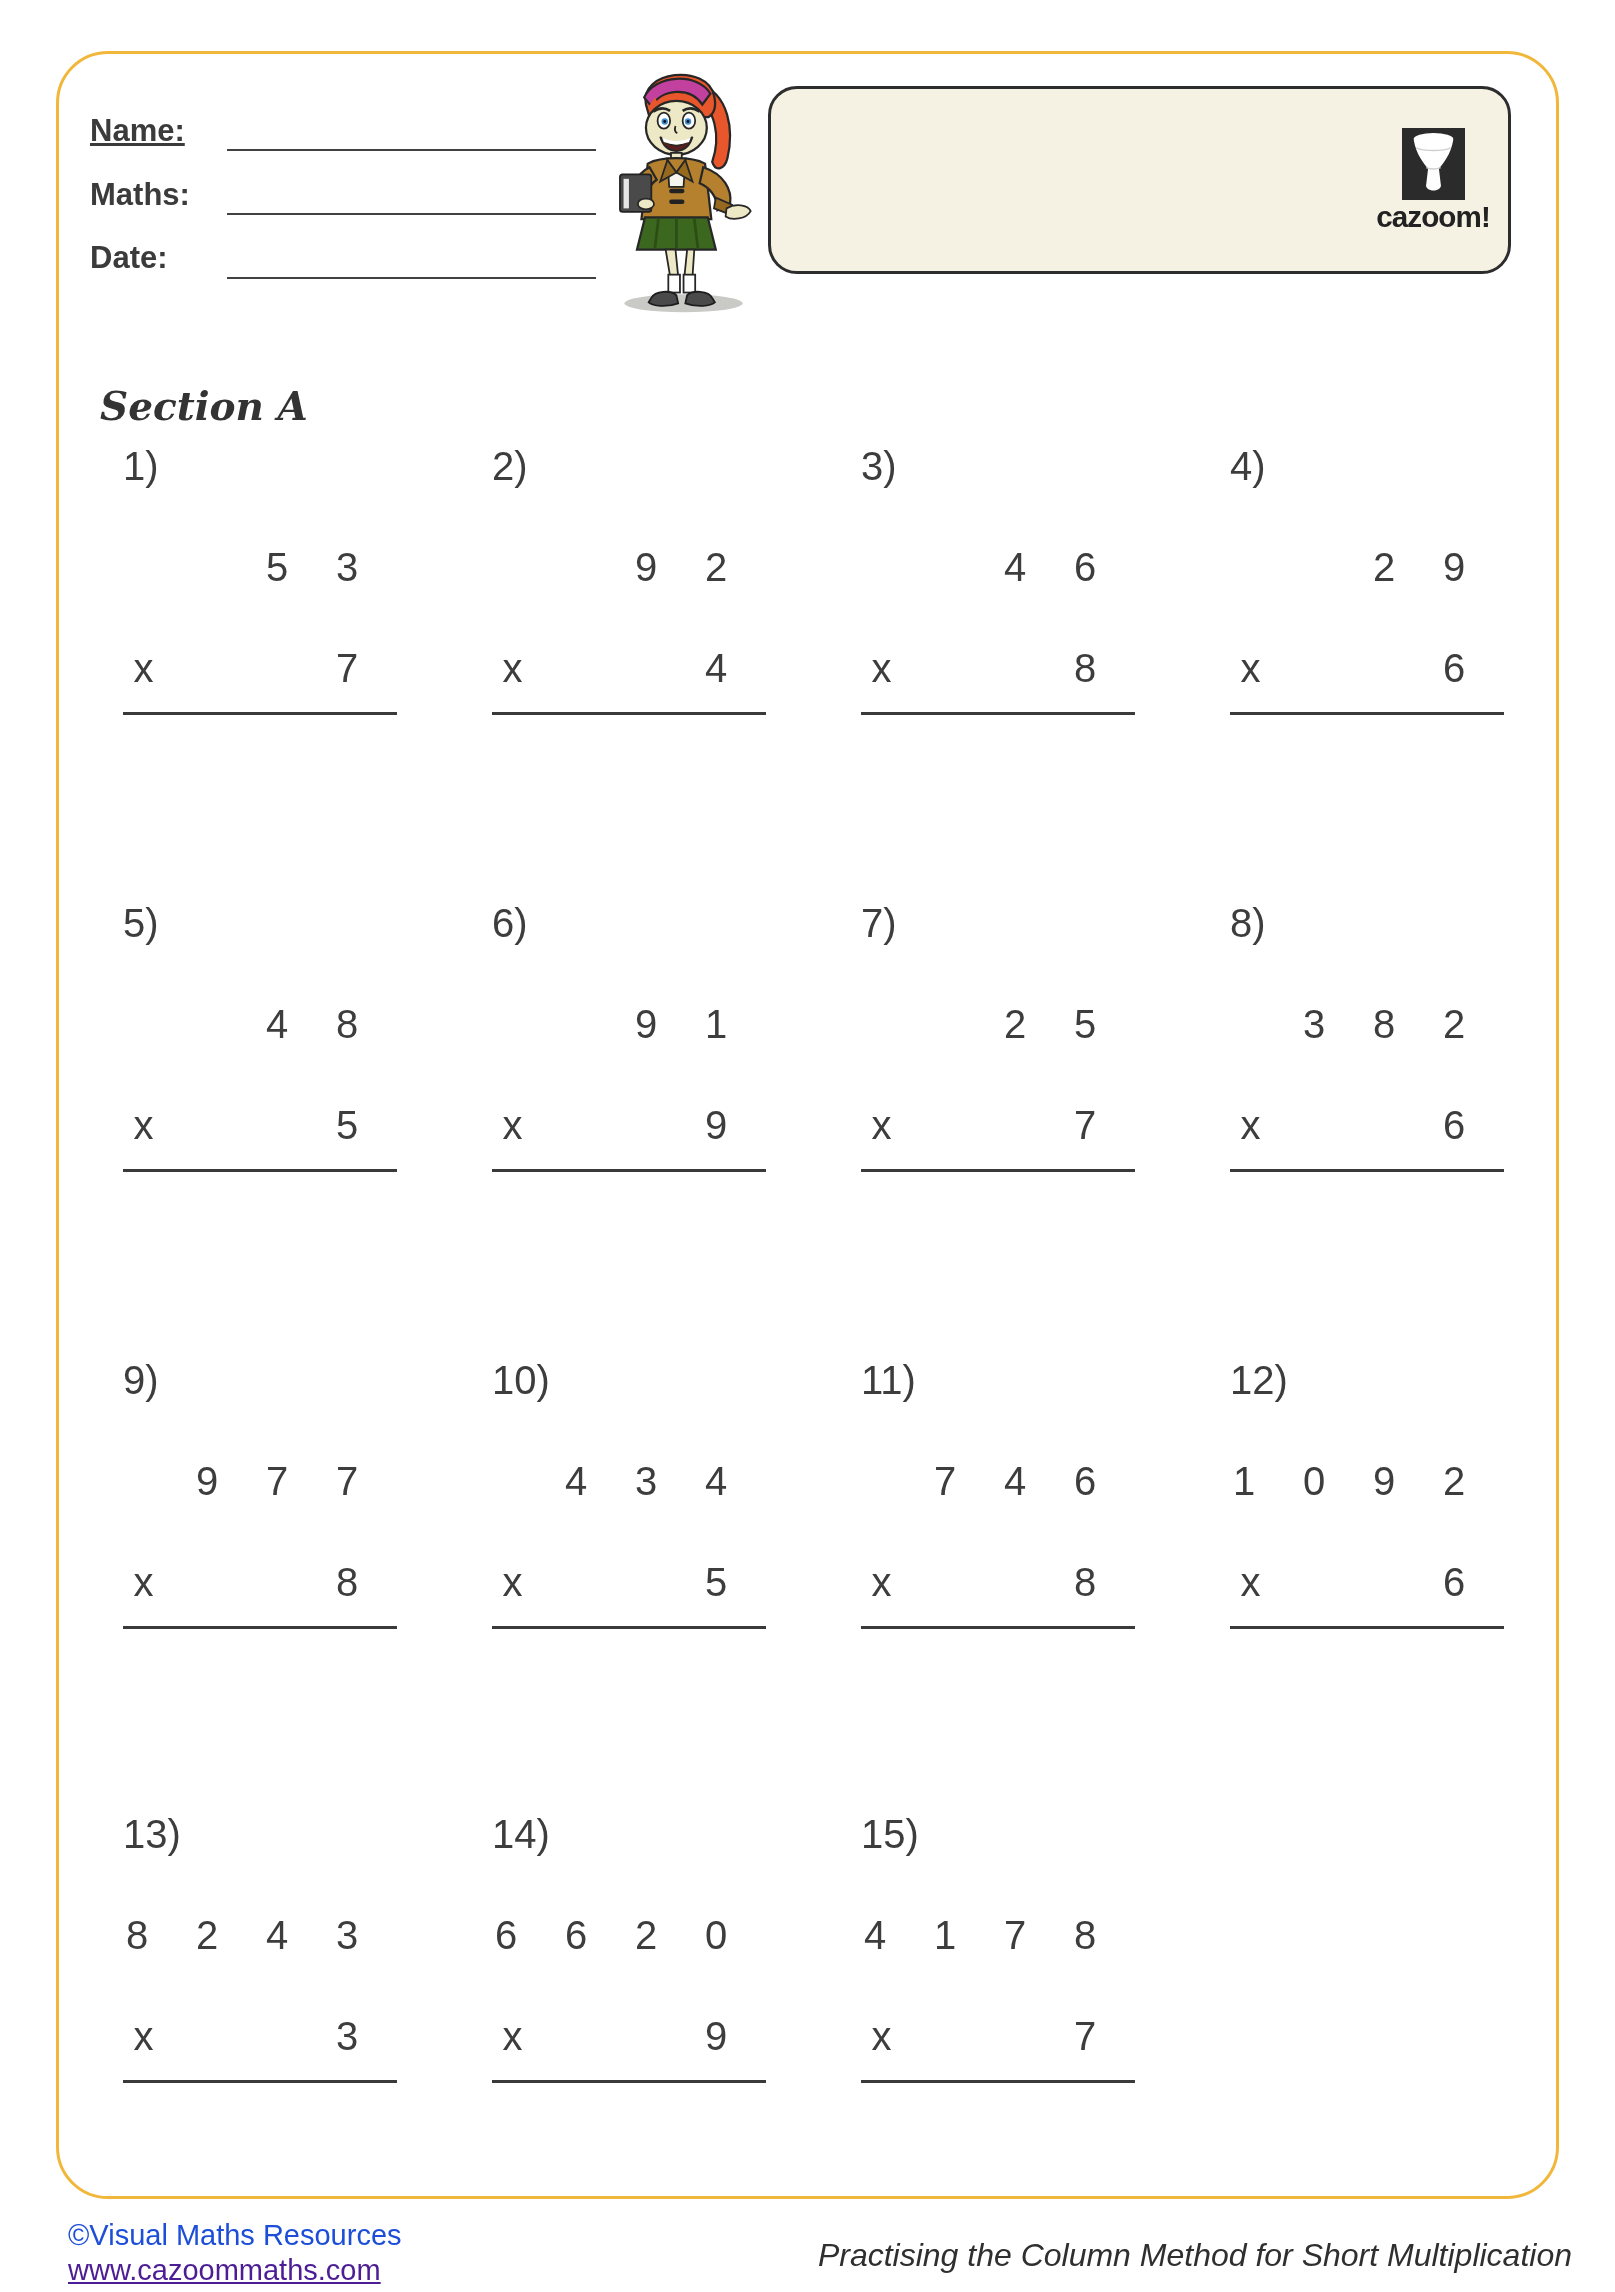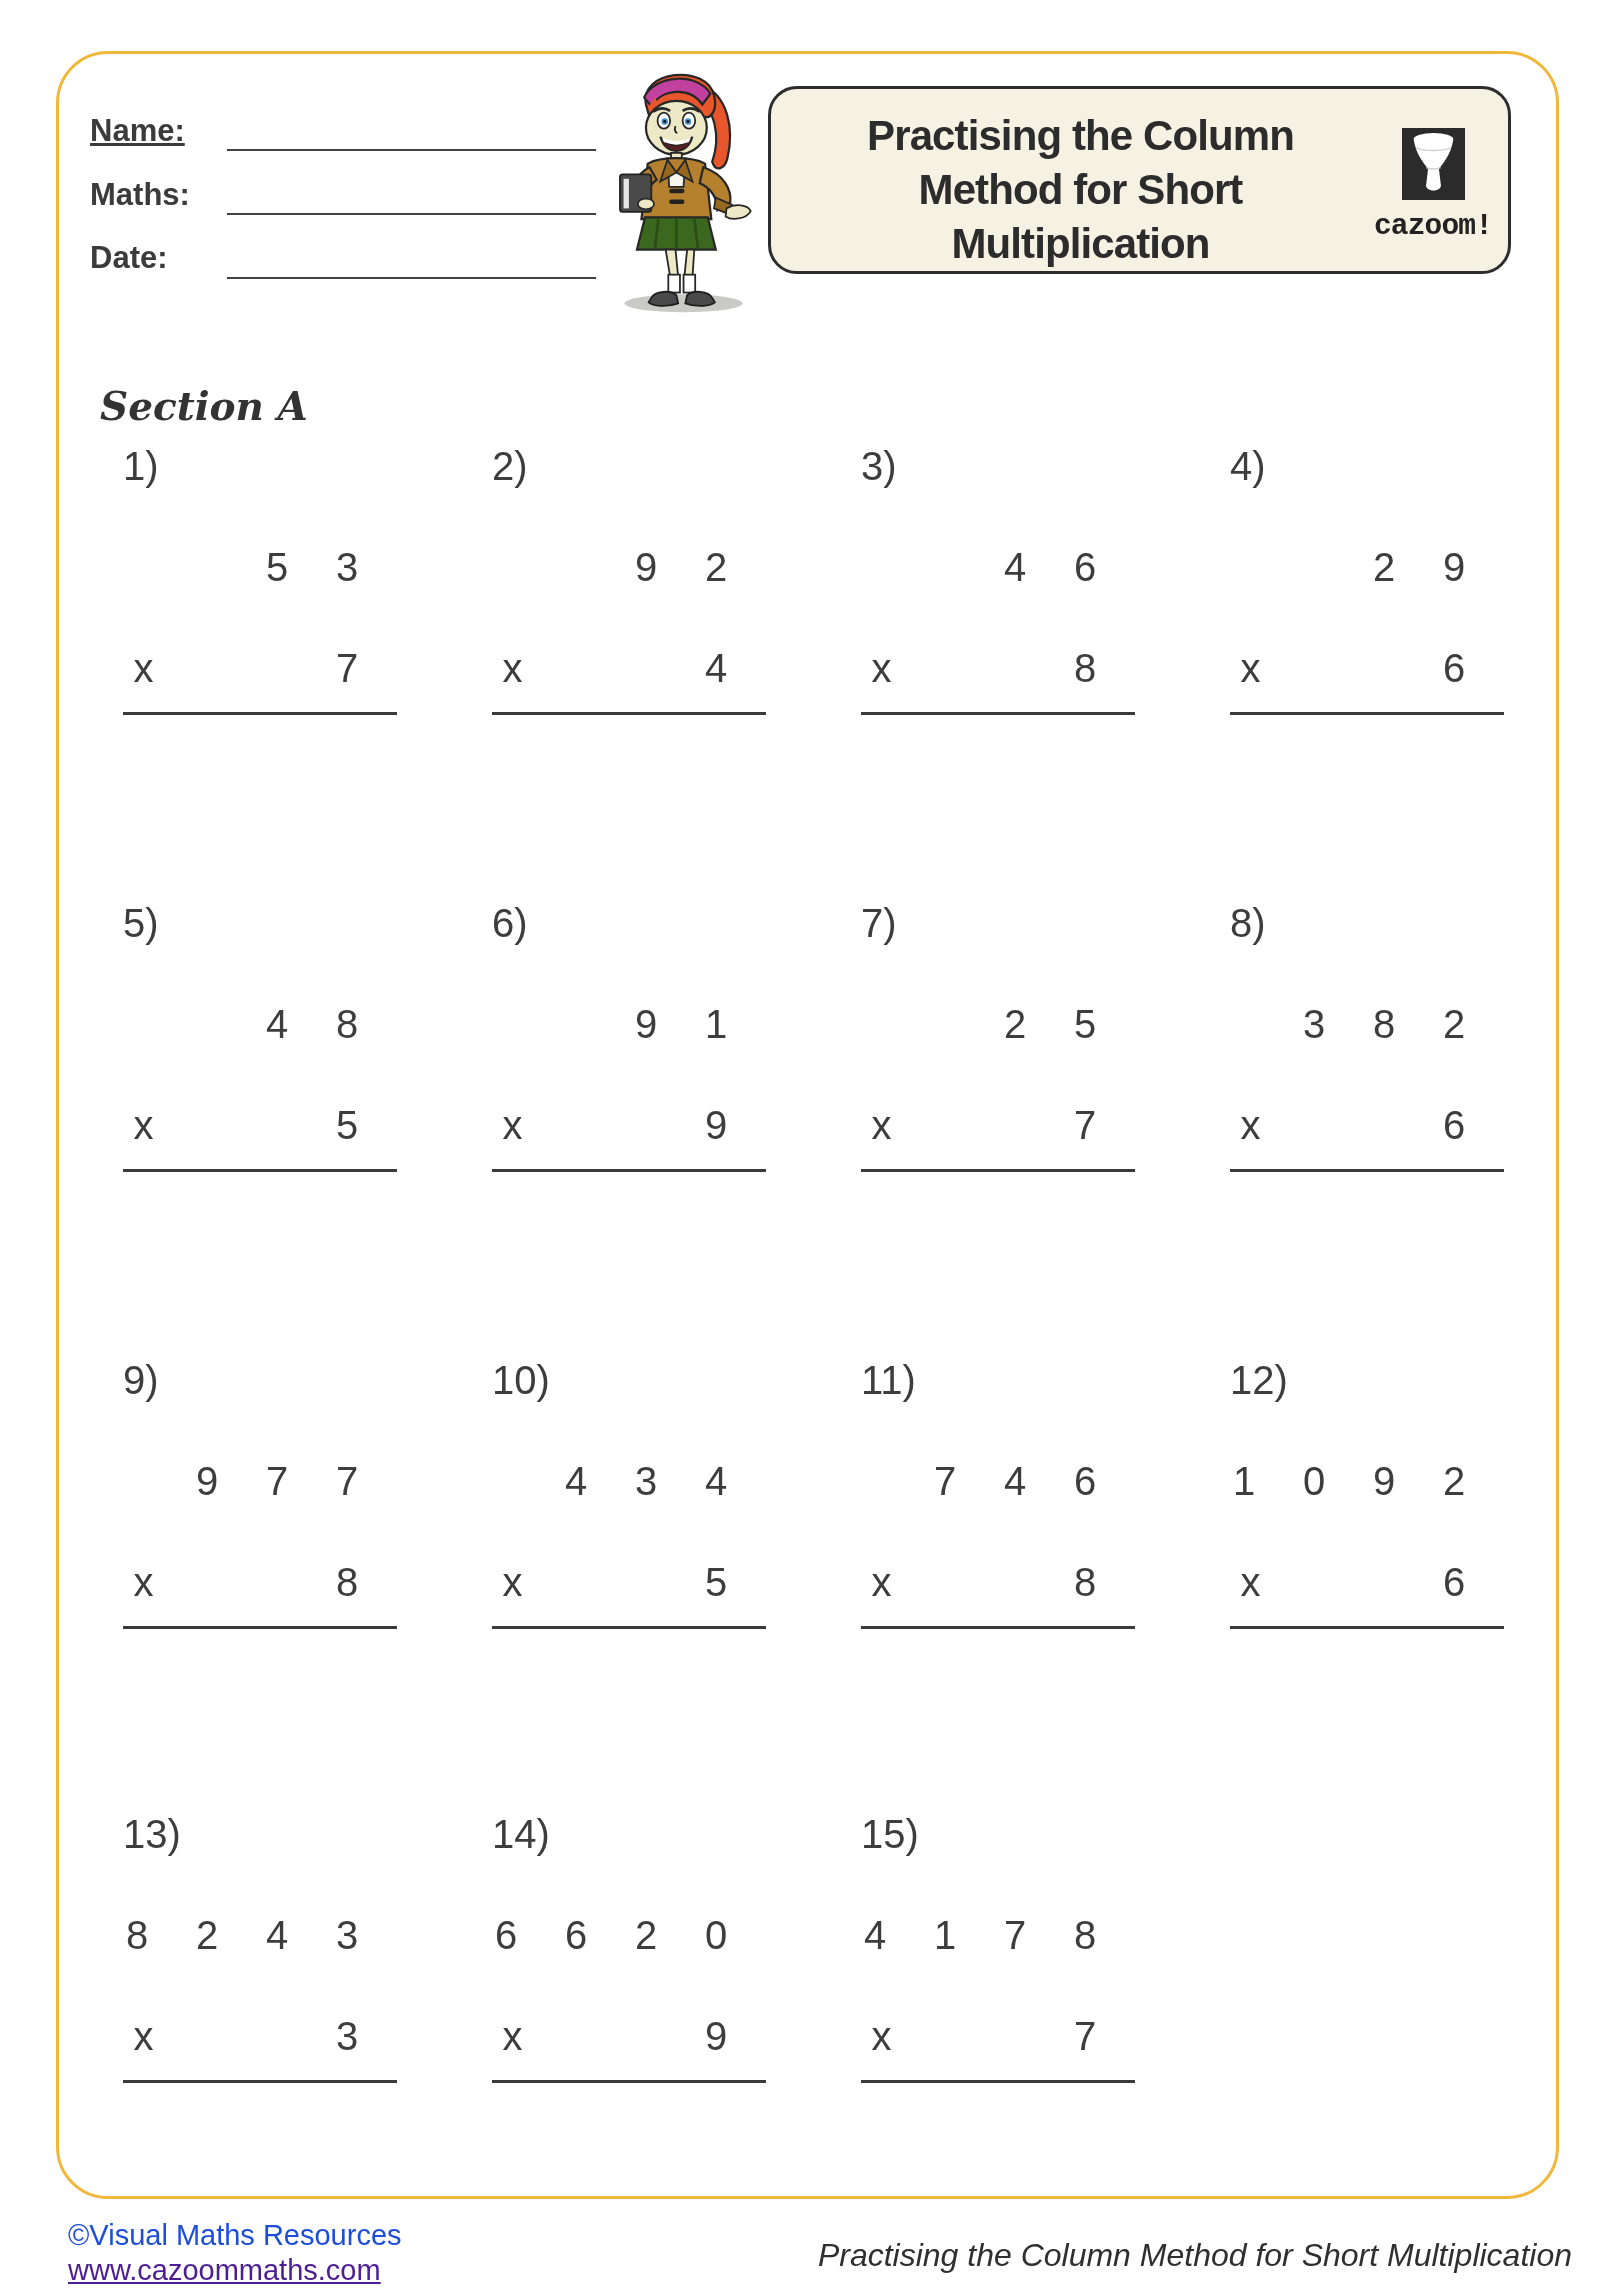--- a/index.html
+++ b/index.html
@@ -26,22 +26,22 @@
     position:absolute;left:768px;top:86px;width:743px;height:188px;
     background:#F6F2E3;border:3.6px solid #2d2d2d;border-radius:29px;box-sizing:border-box;
   }
   .title-text{
     position:absolute;left:23px;top:19.7px;width:573px;text-align:center;
     font-size:42px;line-height:54px;font-weight:bold;color:#2c2c2c;letter-spacing:-0.9px;
   }
   .logo{position:absolute;right:12.5px;top:39px;width:125px;text-align:center;}
   .logo svg{display:block;margin:0 auto;}
   .logo-text{
-    font-family:Liberation Mono, monospace;font-weight:bold;font-size:29.6px;color:#222;
-    margin-top:9px;letter-spacing:-0.9px;
+    font-family:Liberation Sans, sans-serif;font-weight:bold;font-size:29.6px;color:#222;
+    margin-top:0;letter-spacing:-0.9px;
   }
   
   .section-label{
     position:absolute;left:100px;top:383px;
     font-family:"DejaVu Serif",serif;font-weight:bold;font-style:italic;
     font-size:39px;color:#333;
   }
   
   .problems{position:absolute;left:0;top:0;width:1616px;height:2293px;}
   .problem{position:absolute;width:274px;height:385px;color:#3d3d3d;}
@@ -131,25 +131,20 @@
   <path d="M104,216 L101,246 L110,246 L112,216 Z" fill="#EDE9C6" stroke="#272727" stroke-width="2"></path>
 
   <rect x="83" y="244" width="13" height="20" fill="#ffffff" stroke="#272727" stroke-width="2"></rect>
   <rect x="100" y="244" width="13" height="20" fill="#ffffff" stroke="#272727" stroke-width="2"></rect>
 
   <path d="M64,270 C68,262 86,261 92,267 L94,276 C80,281 66,279 61,275 Z" fill="#4a4a4a" stroke="#1d1d1d" stroke-width="2"></path>
   <path d="M132,270 C128,262 110,261 104,267 L102,276 C116,281 130,279 135,275 Z" fill="#4a4a4a" stroke="#1d1d1d" stroke-width="2"></path>
 </svg>
 
 <div class="title-box">
-  <div class="title-text">
-    <div>Practising the Column</div>
-    <div>Method for Short</div>
-    <div>Multiplication</div>
-  </div>
   <div class="logo">
     <svg width="63" height="72" viewBox="0 0 70 80">
       <rect width="70" height="80" fill="#2b2b2b"></rect>
       <ellipse cx="35" cy="12" rx="22" ry="6.5" fill="#ffffff"></ellipse>
       <path d="M13,13 C16,30 24,39 29,45 L27,62 C24,72 46,72 43,62 L41,45 C46,39 54,30 57,13 Z" fill="#ffffff"></path>
       <path d="M16,22 C24,26 46,26 54,22" fill="none" stroke="#cfcfcf" stroke-width="1.5"></path>
       <path d="M27,44 C31,46 39,46 43,44" fill="none" stroke="#cfcfcf" stroke-width="1.5"></path>
     </svg>
     <div class="logo-text">cazoom!</div>
   </div>

